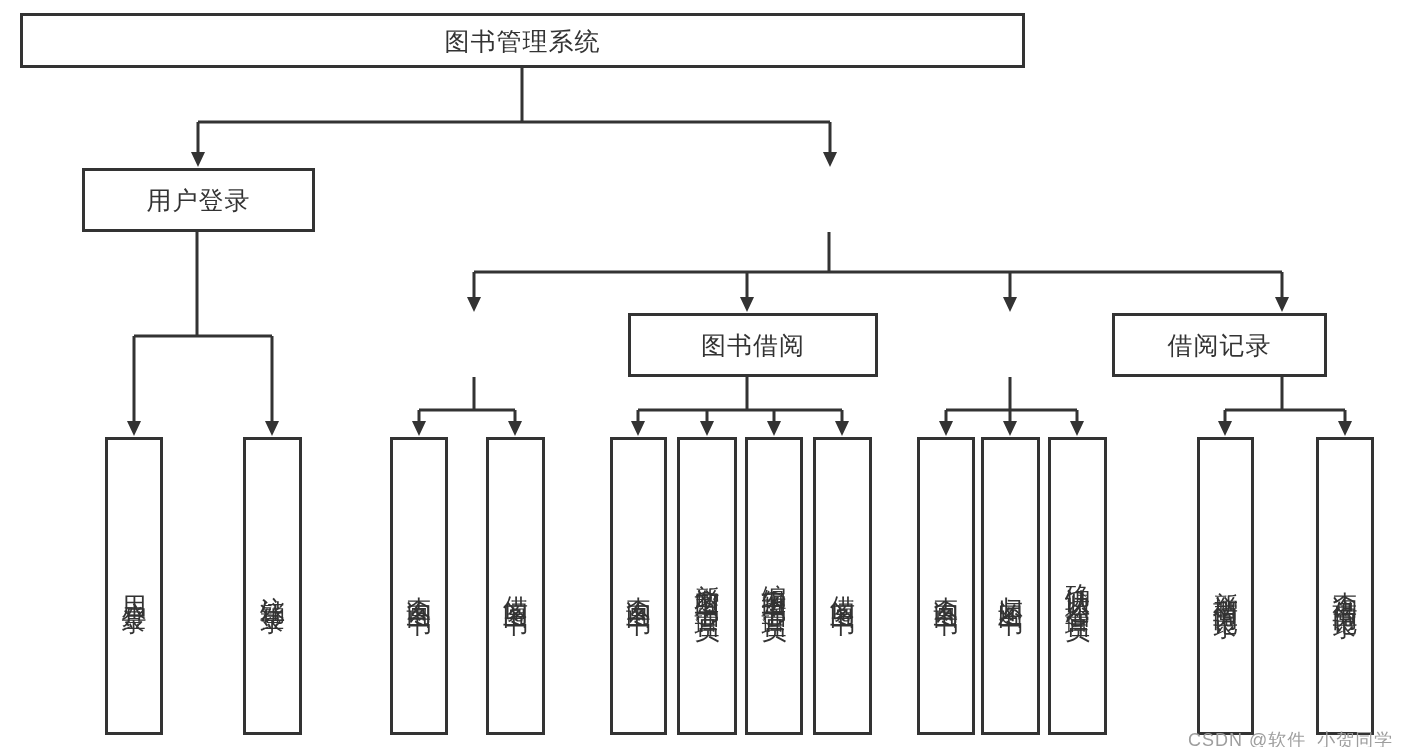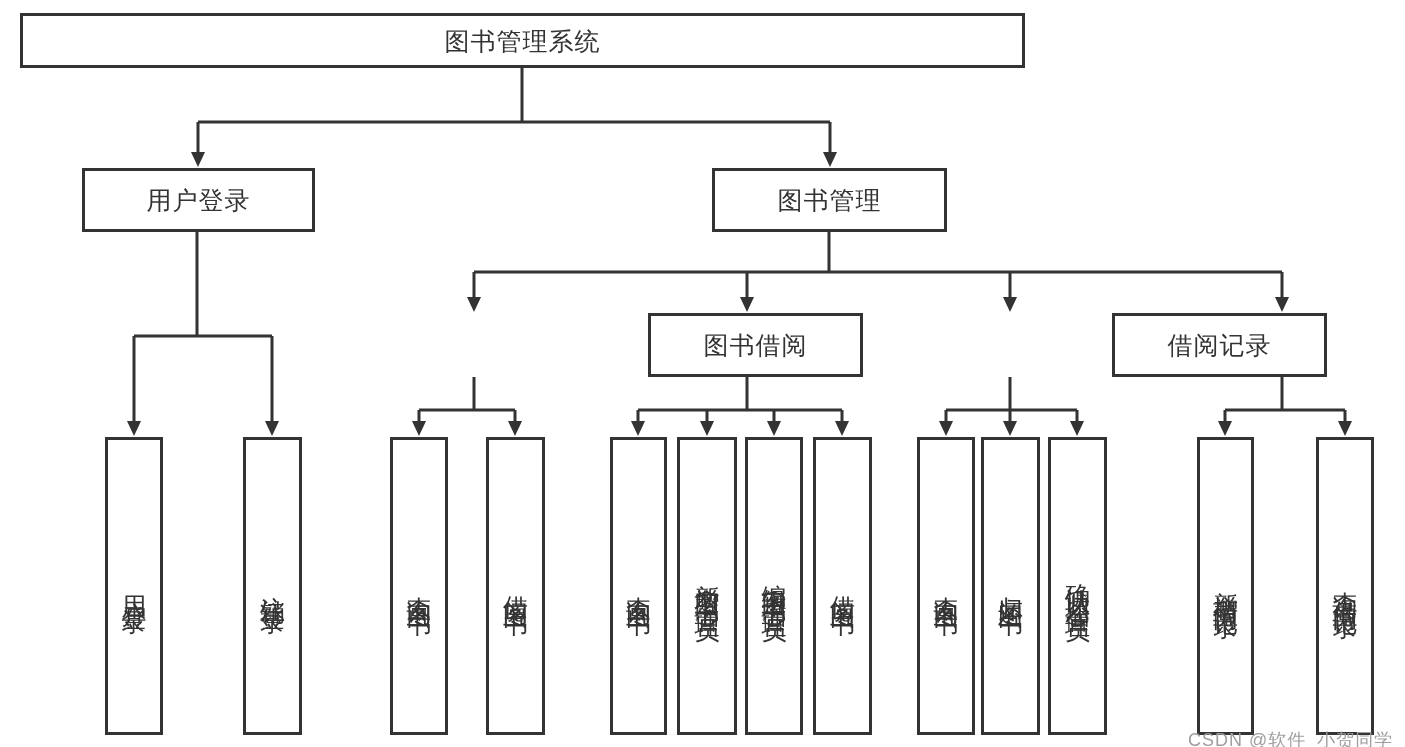--- a/index.html
+++ b/index.html
@@ -96,25 +96,22 @@
     </g>
   </svg>
 
   <div class="box" style="left:20px;top:13px;width:1005px;height:55px">
     <span class="lbl">图书管理系统</span>
   </div>
 
   <div class="box" style="left:82px;top:168px;width:233px;height:64px">
     <span class="lbl">用户登录</span>
   </div>
-  <div class="box" style="left:712px;top:168px;width:235px;height:64px">
-    <span class="lbl">图书管理</span>
-  </div>
 
-  <div class="box" style="left:648px;top:313px;width:215px;height:64px">
+  <div class="box" style="left:628px;top:313px;width:250px;height:64px">
     <span class="lbl">图书借阅</span>
   </div>
   <div class="box" style="left:1112px;top:313px;width:215px;height:64px">
     <span class="lbl">借阅记录</span>
   </div>
 
   <div class="box" style="left:105px;top:437px;width:58px;height:298px">
     <span class="lbl v">用户登录</span>
   </div>
   <div class="box" style="left:243px;top:437px;width:59px;height:298px">

